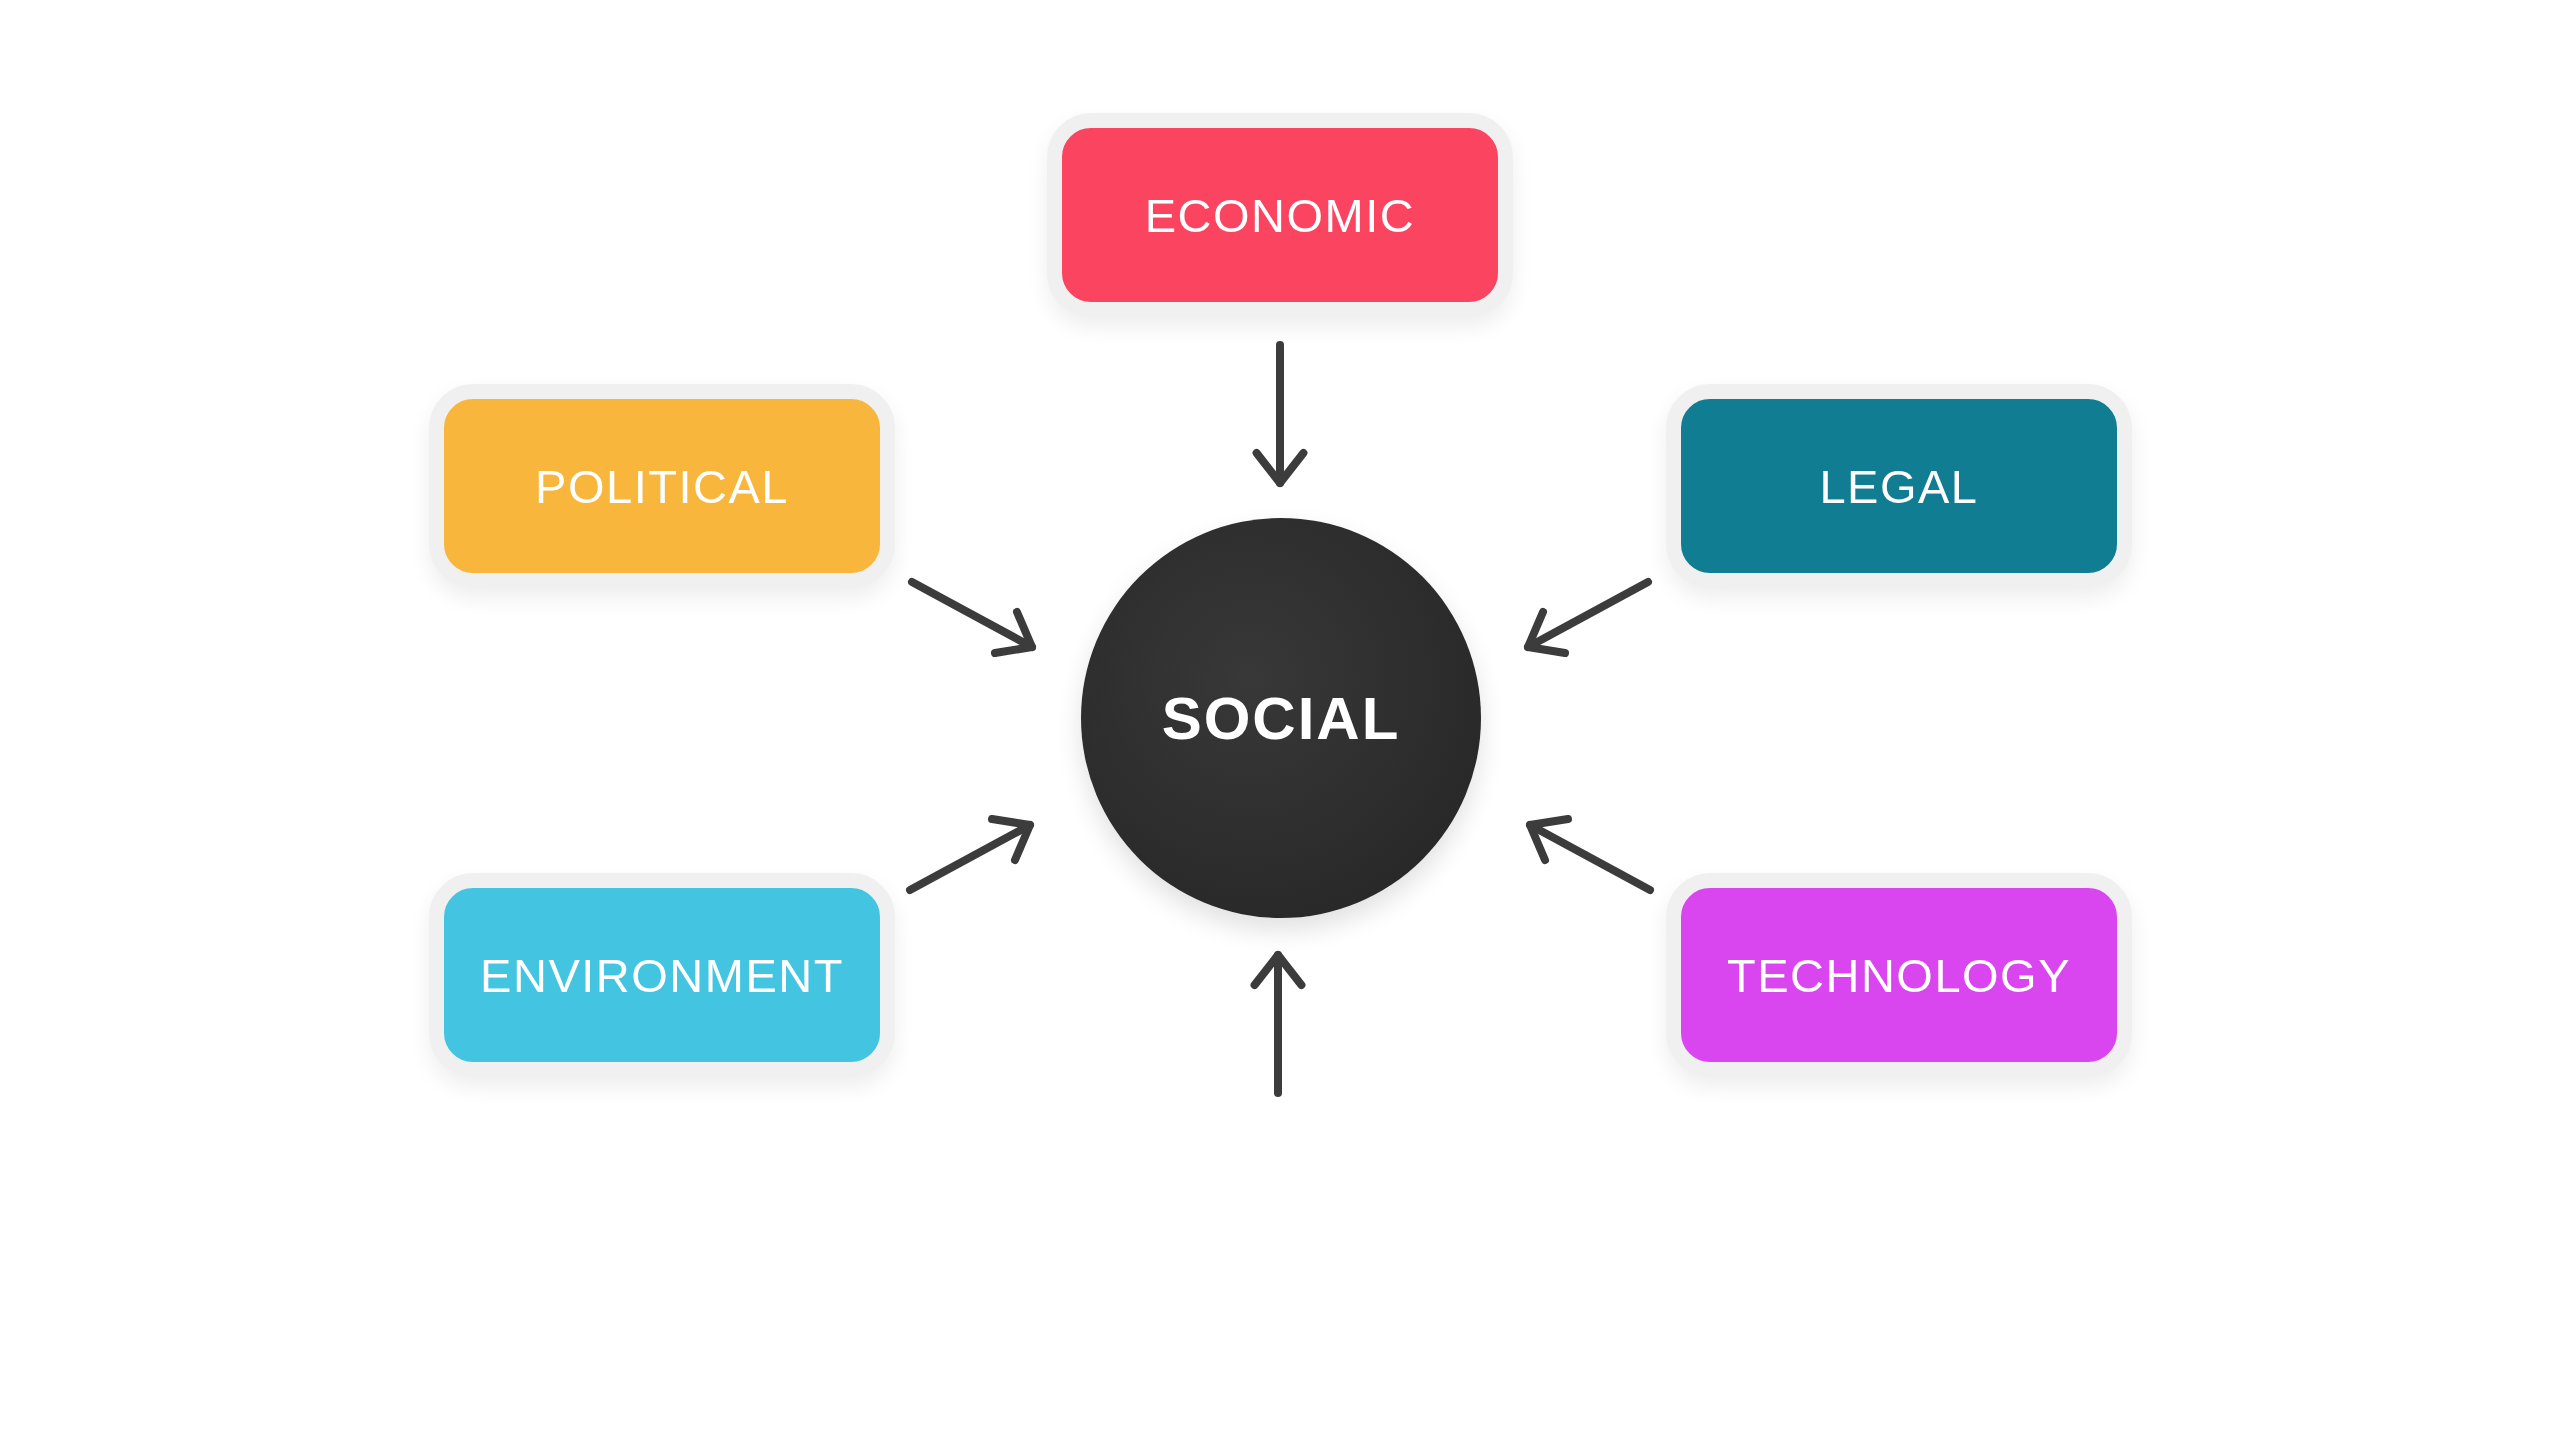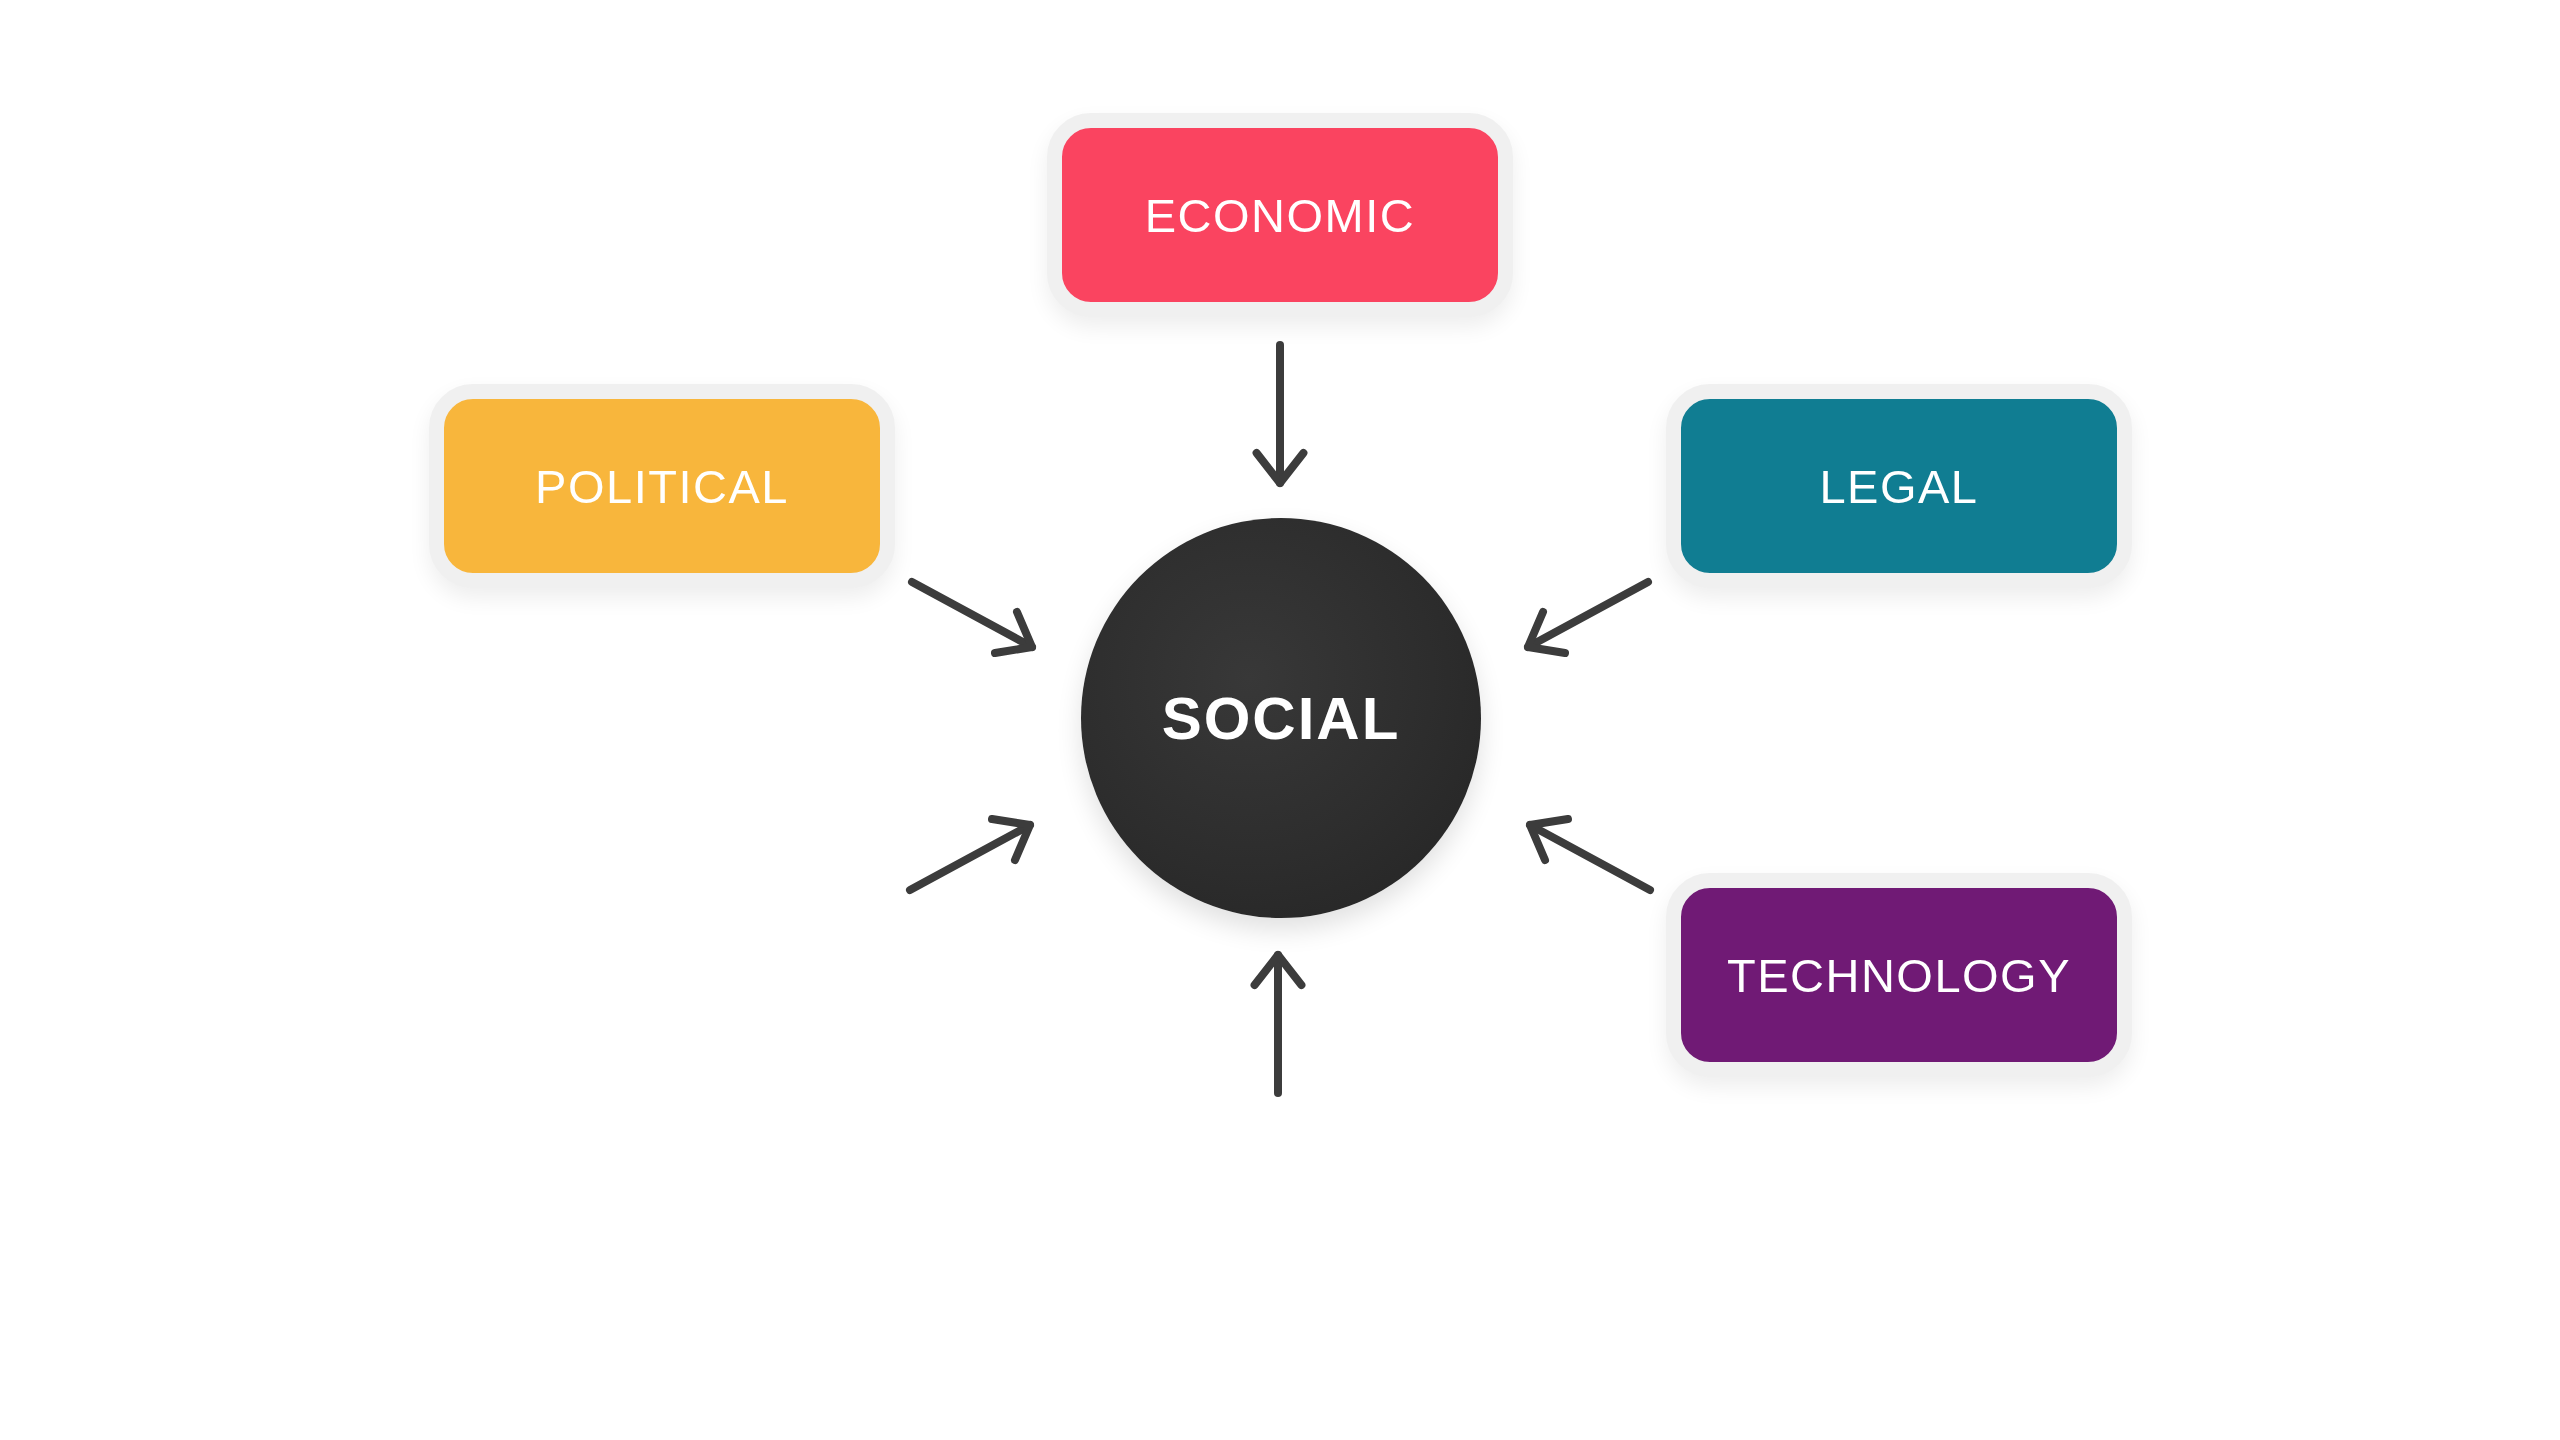--- a/index.html
+++ b/index.html
@@ -109,22 +109,25 @@
   </div>
 
   <div class="node-box node-political" style="background-color: rgb(248, 182, 60);">
     <span class="node-label">POLITICAL</span>
   </div>
 
   <div class="node-box node-social" style="background-color: rgb(16, 125, 146);">
     <span class="node-label">LEGAL</span>
   </div>
 
+  <div class="node-box node-environment" style="background-color: rgb(67, 197, 226);">
+    <span class="node-label">ENVIRONMENT</span>
+  </div>
 
-  <div class="node-box node-technology" style="background-color: #701a75;">
+  <div class="node-box node-technology" style="background-color: #d946ef;">
     <span class="node-label">TECHNOLOGY</span>
   </div>
 
 
   <div class="center-circle">
     <span class="center-label">SOCIAL</span>
   </div>
 
 </div>
 

